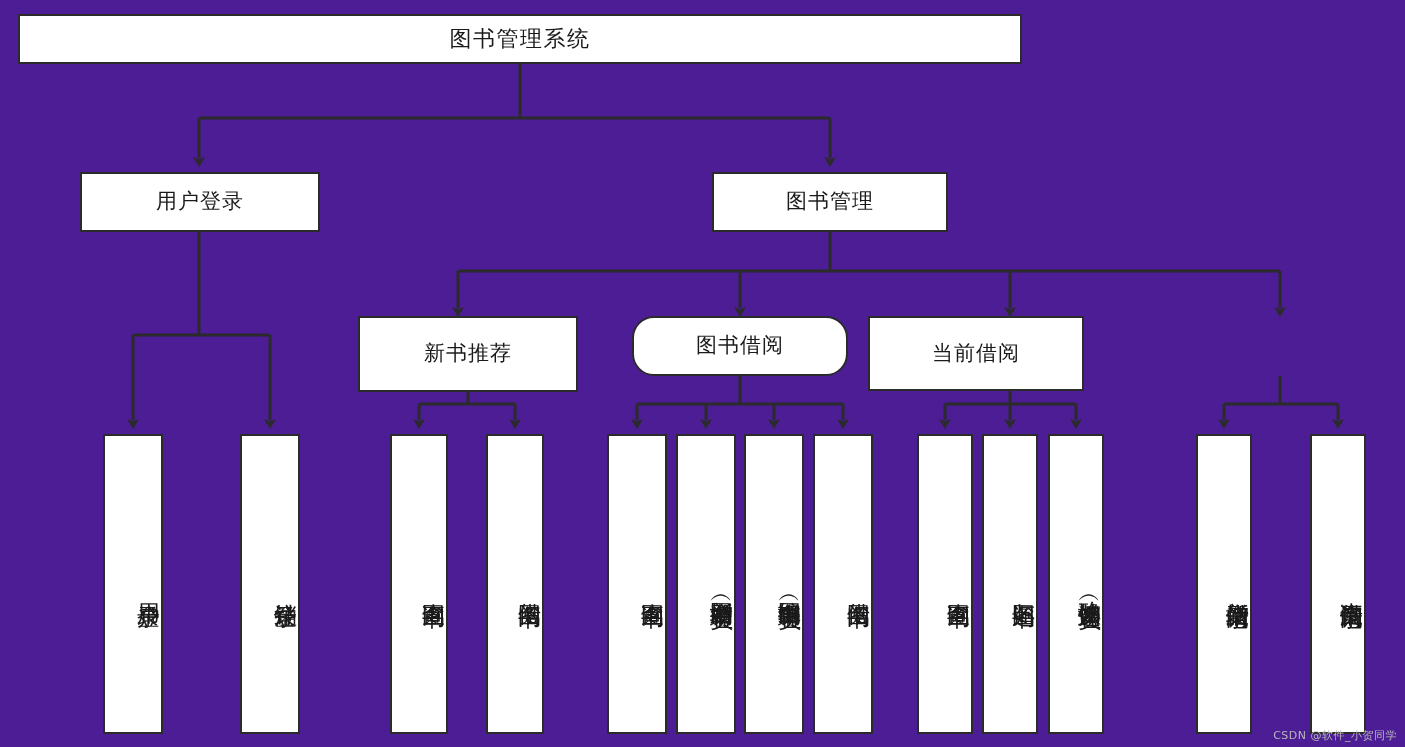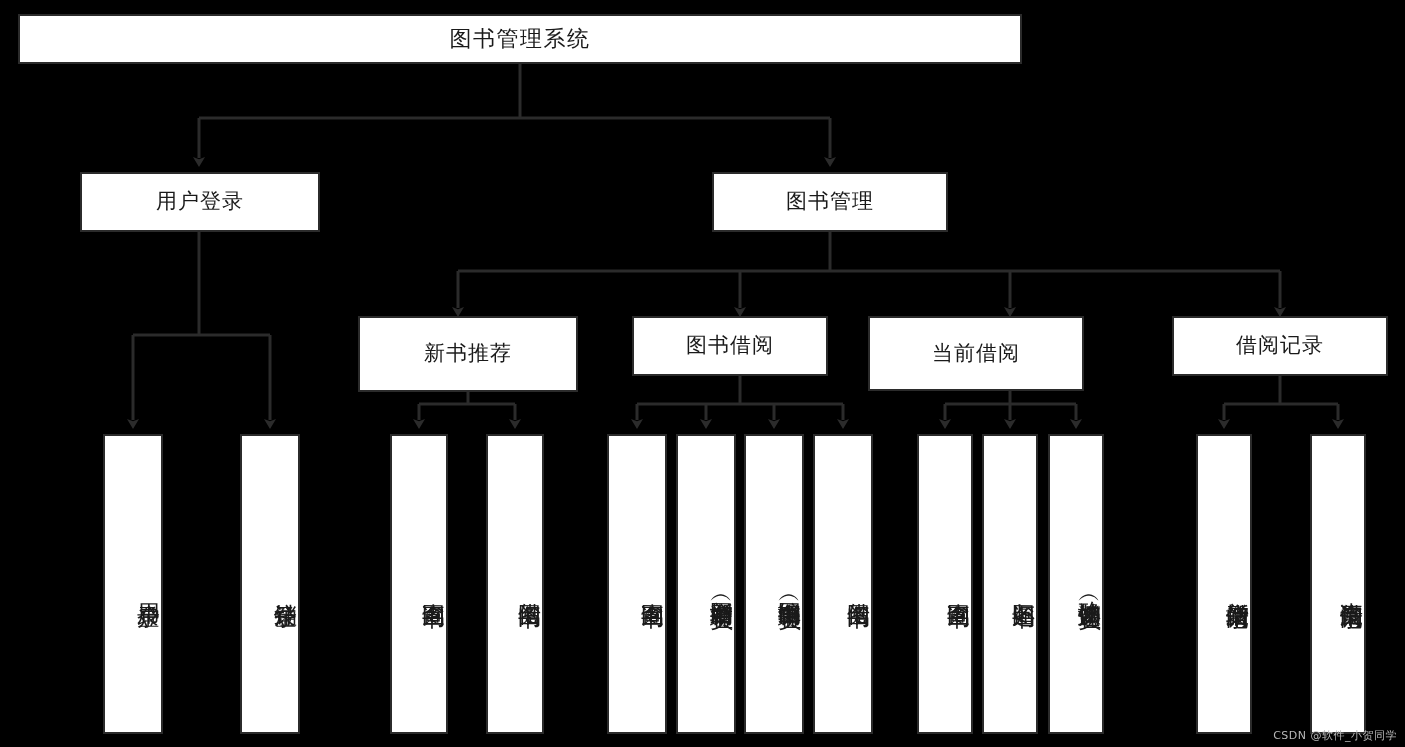--- a/index.html
+++ b/index.html
@@ -8,21 +8,21 @@
     padding: 0;
     background: #ffffff;
   }
   body {
     font-family: "DejaVu Sans", "Liberation Sans", sans-serif;
   }
   #canvas {
     position: relative;
     width: 1405px;
     height: 747px;
-    background: #000000;
+    background: #4c1d95;
     overflow: hidden;
   }
   #edges {
     position: absolute;
     left: 0;
     top: 0;
     width: 1405px;
     height: 747px;
     pointer-events: none;
   }
@@ -138,31 +138,28 @@
   </div>
 
   <div class="node node-h" style="left:712px; top:172px; width:236px; height:60px;">
     <span>图书管理</span>
   </div>
 
   <div class="node node-h" style="left:358px; top:316px; width:220px; height:76px;">
     <span>新书推荐</span>
   </div>
 
-  <div class="node node-h" style="left:632px; top:316px; width:196px; height:60px;">
+  <div class="node node-h" style="left:632px; top:316px; width:216px; height:60px;border-radius:22px;">
     <span>图书借阅</span>
   </div>
 
   <div class="node node-h" style="left:868px; top:316px; width:216px; height:75px;">
     <span>当前借阅</span>
   </div>
 
-  <div class="node node-h" style="left:1172px; top:316px; width:216px; height:60px;">
-    <span>借阅记录</span>
-  </div>
 
   <div class="node node-v" style="left:103px; top:434px; width:60px; height:300px;">
     <span class="vtext">用户登录</span>
   </div>
 
   <div class="node node-v" style="left:240px; top:434px; width:60px; height:300px;">
     <span class="vtext">注销登录</span>
   </div>
 
   <div class="node node-v" style="left:390px; top:434px; width:58px; height:300px;">

